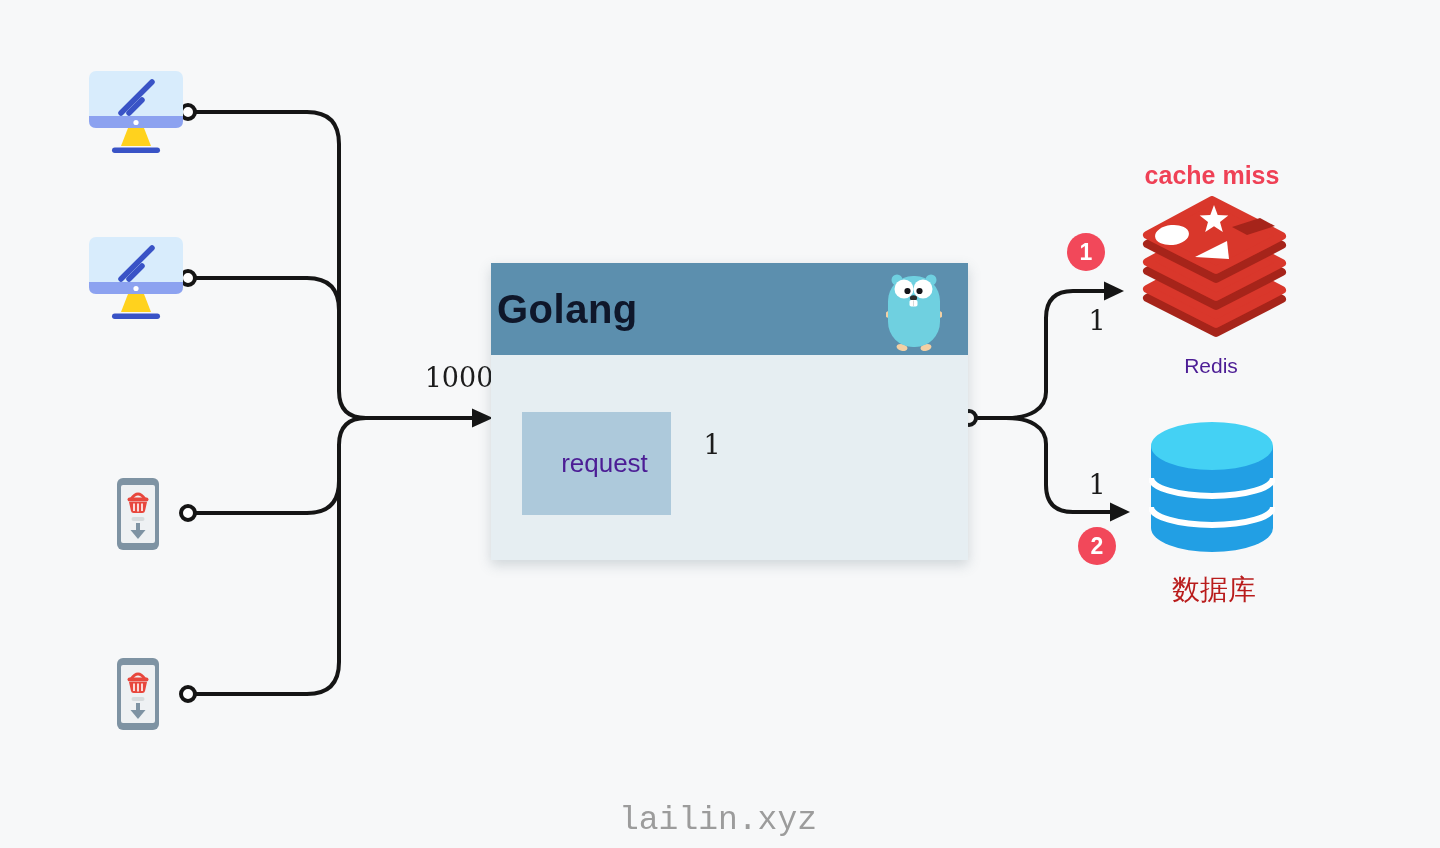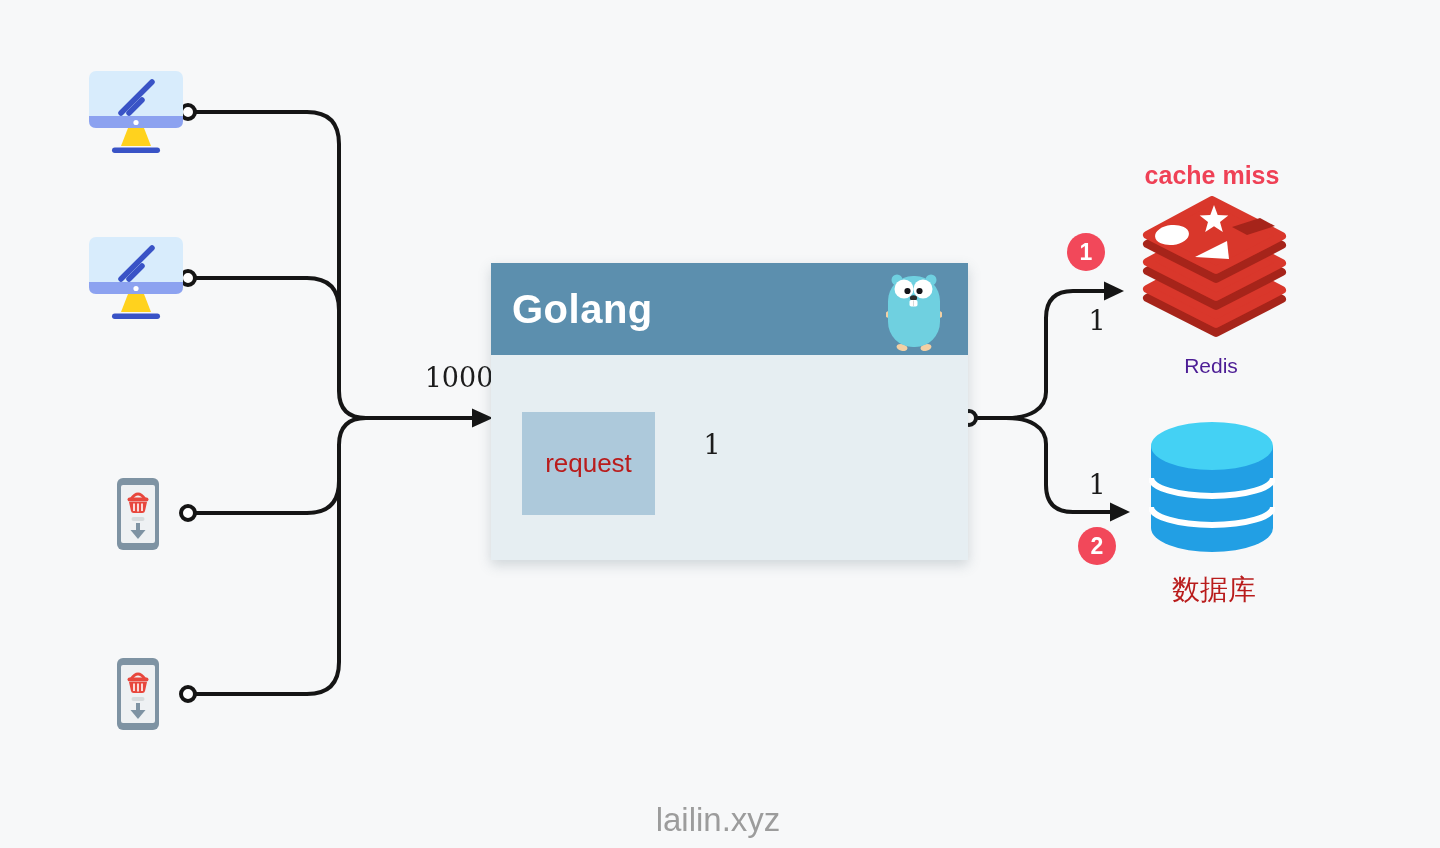--- a/index.html
+++ b/index.html
@@ -22,39 +22,39 @@
   .status-text{
     position:absolute;transform:translate(-50%,-50%);
     font-size:25px;font-weight:bold;color:#ef4156;white-space:nowrap;margin-top:22px;
   }
   .node-label{
     position:absolute;transform:translate(-50%,-50%);
     font-size:21px;color:#4c1d95;white-space:nowrap;
   }
   .watermark{
     position:absolute;transform:translate(-50%,-50%);
-    font-size:33px;color:#9c9c9c;white-space:nowrap;
+    font-size:33px;color:#9c9c9c;white-space:nowrap;font-family:Liberation Mono, monospace;
   }
 
   .golang-box{
     position:absolute;left:491px;top:263px;width:477px;height:297px;
     background:#e6eef2;box-shadow:0 5px 12px rgba(70,90,105,.22);
   }
   .golang-header{
     position:absolute;left:0;top:0;width:100%;height:92px;
     background:#5c8fae;display:flex;align-items:center;
   }
   .golang-title{
-    margin-left:21px;font-size:40px;font-weight:bold;color:#ffffff;letter-spacing:.5px;
+    margin-left:6px;font-size:40px;font-weight:bold;color:#0f172a;letter-spacing:.5px;
   }
   .gopher{position:absolute;right:26px;top:8px;}
   .component{
     position:absolute;background:#adc9db;
     display:flex;align-items:center;justify-content:center;
-    font-size:26px;color:#b91c1c;
+    font-size:26px;color:#4c1d95;padding-left:16px;
   }
   .comp-request{left:31px;top:149px;width:133px;height:103px;}
   .comp-singleflight{left:276px;top:149px;width:171px;height:103px;}
 
   .icon{position:absolute;}
 </style>
 </head>
 <body>
 
 <div id="canvas">

